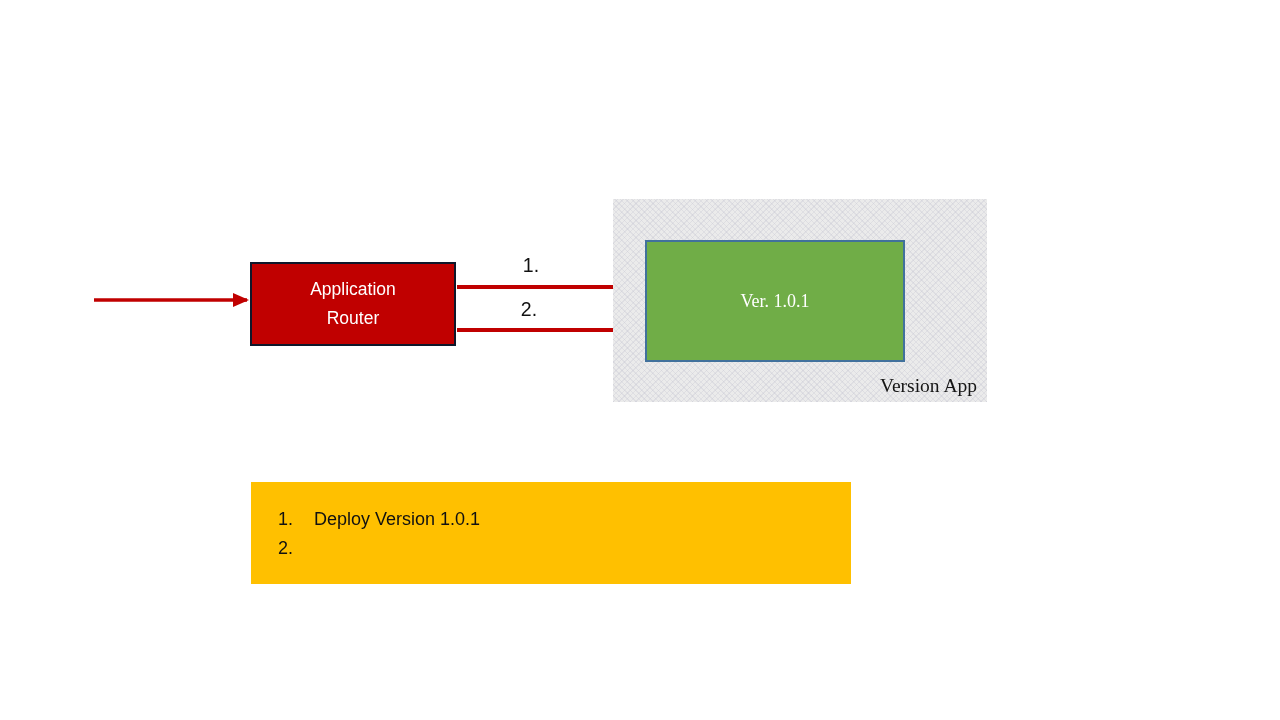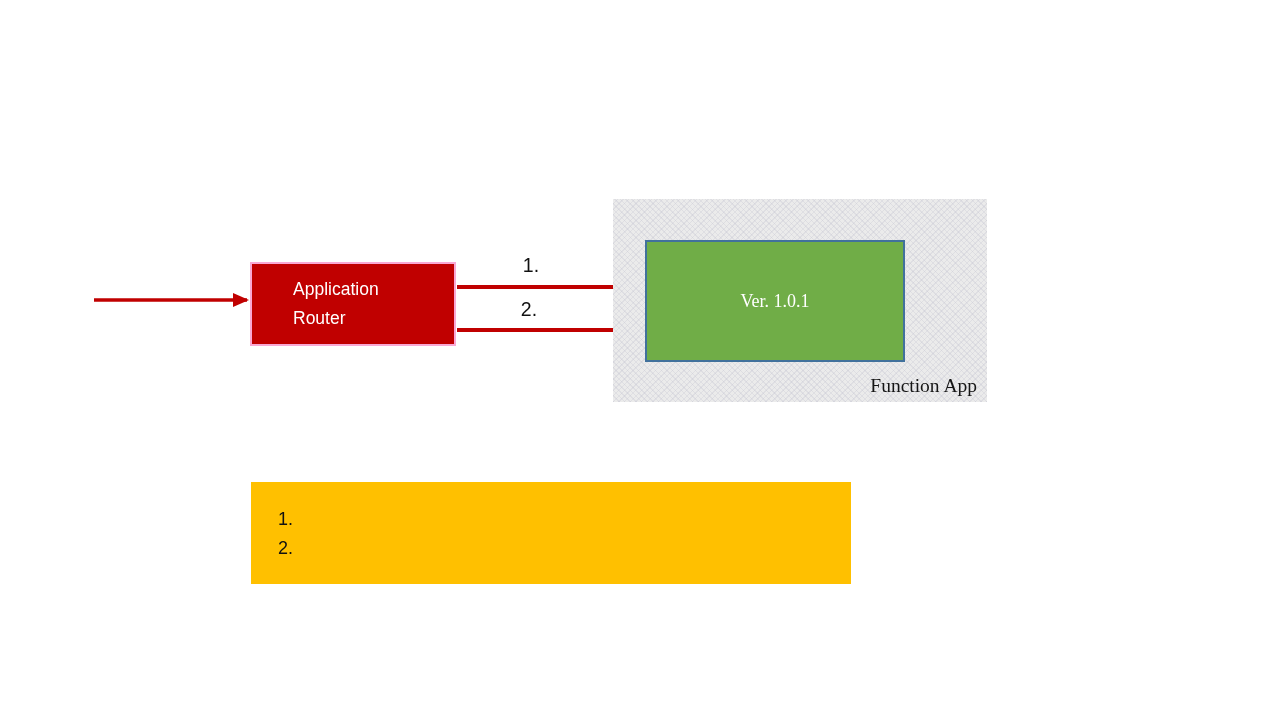--- a/index.html
+++ b/index.html
@@ -19,25 +19,25 @@
     left: 0; top: 0;
     width: 1280px; height: 720px;
     pointer-events: none;
   }
 
   .router-box {
     position: absolute;
     left: 250px; top: 262px;
     width: 206px; height: 84px;
     background: #c00000;
-    border: 2px solid #f9a8d4;
+    border: 2px solid #0f172a;
     display: flex;
     align-items: center;
     justify-content: center;
-    text-align: left;
+    text-align: center;
   }
   .router-box .label {
     color: #ffffff;
     font-size: 17.5px;
     line-height: 29px;
     width: 120px; 
   }
 
   .function-app {
     position: absolute;
@@ -120,25 +120,26 @@
     <div class="label">Application Router</div>
   </div>
 
   <div class="arrow-num n1">1.</div>
   <div class="arrow-num n2">2.</div>
 
   <div class="function-app">
     <div class="version-box">
       <div class="label">Ver. 1.0.1</div>
     </div>
-    <div class="fa-label">Function App</div>
+    <div class="fa-label">Version App</div>
   </div>
 
   <div class="legend">
     <div class="row">
       <span class="num">1.</span>
+      <span class="txt">Deploy Version 1.0.1</span>
     </div>
     <div class="row">
       <span class="num">2.</span>
     </div>
   </div>
 
 </div>
 
 </body></html>

